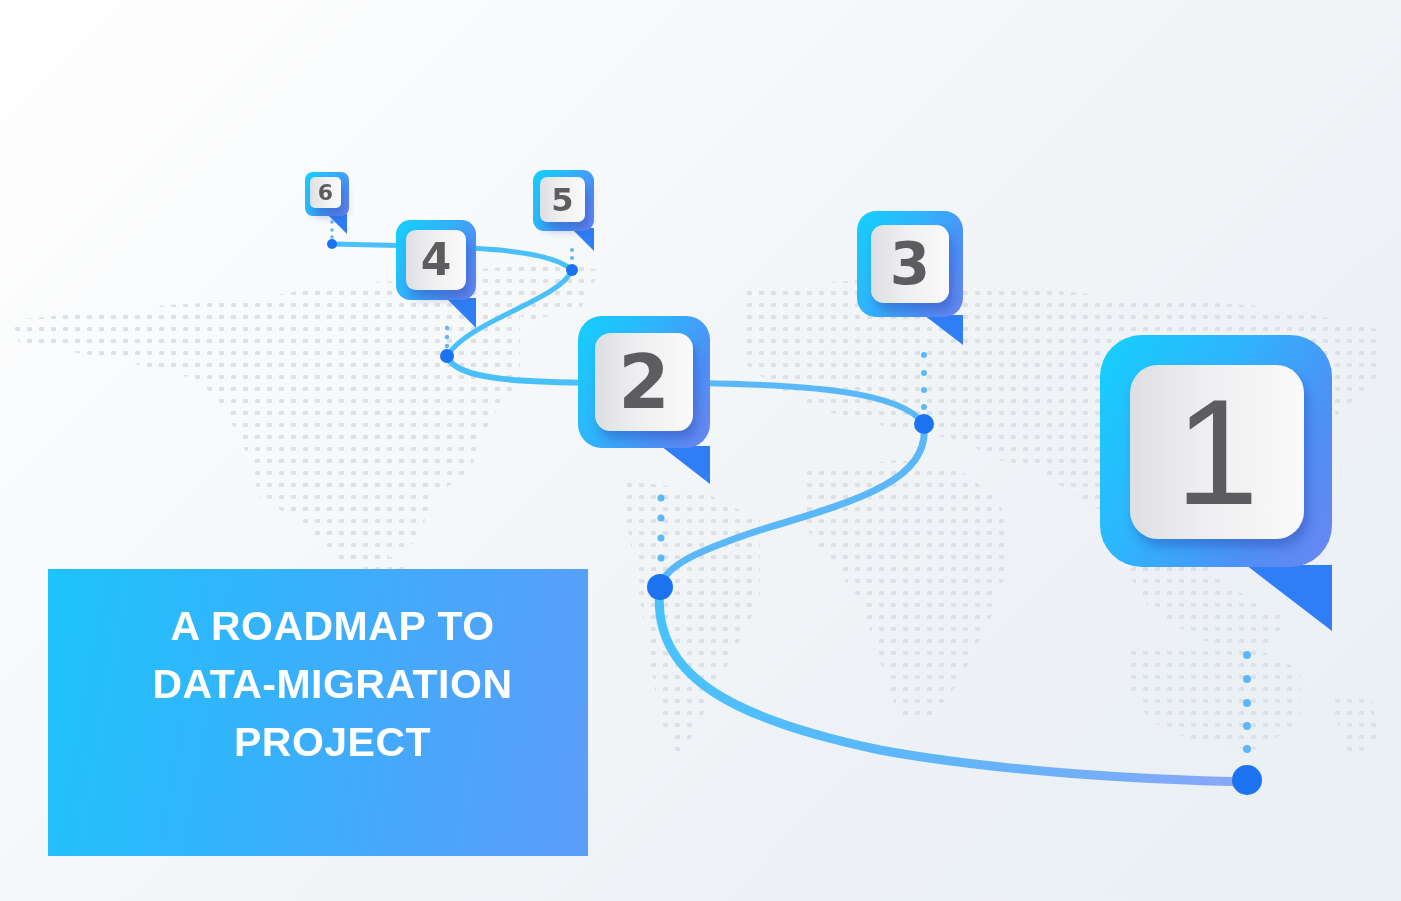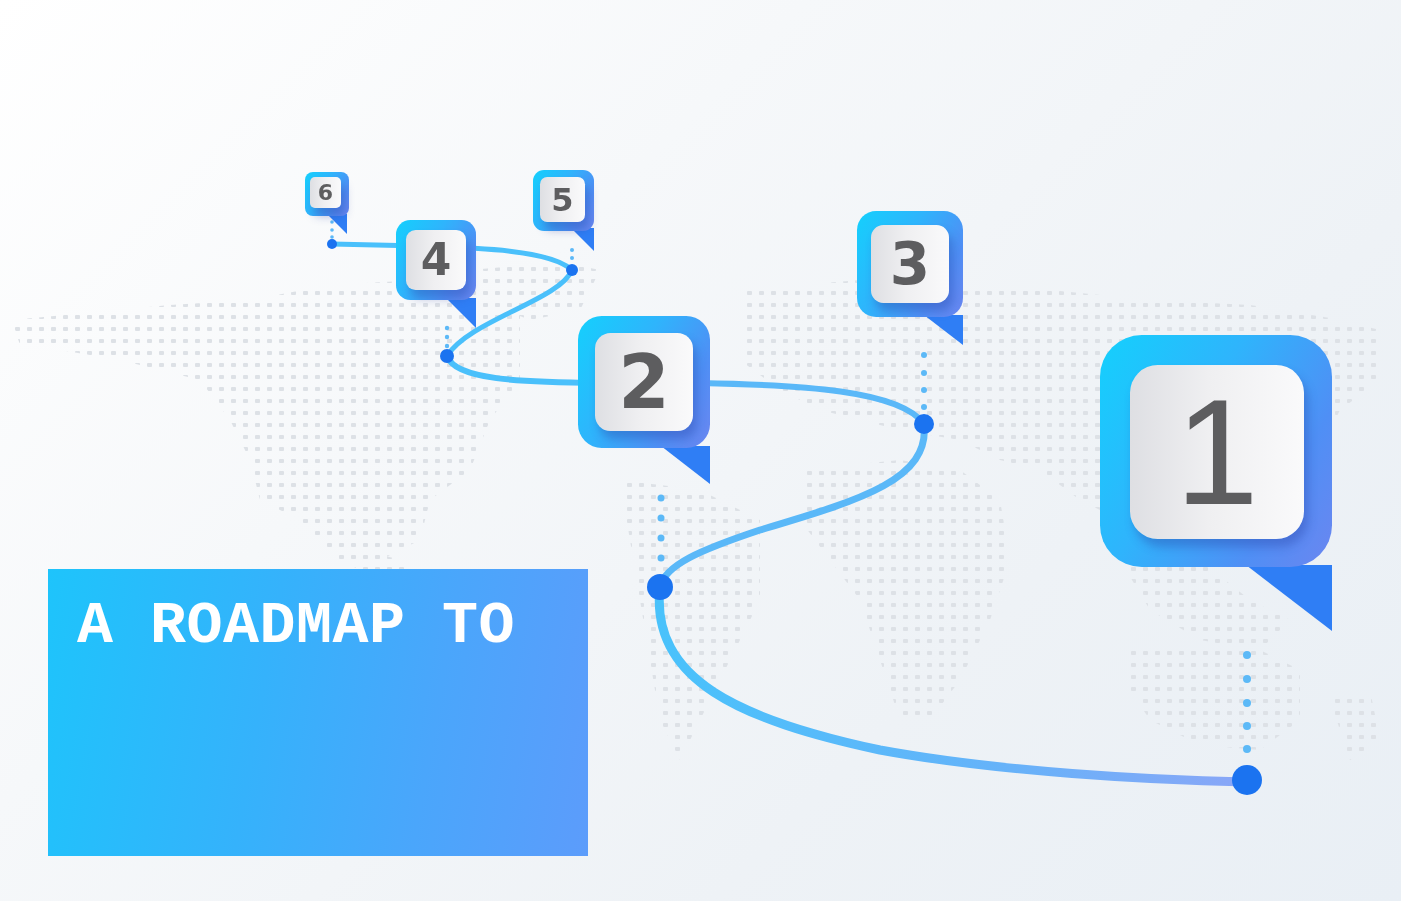--- a/index.html
+++ b/index.html
@@ -14,26 +14,27 @@
     .title-box {
       position: absolute;
       left: 48px; top: 569px;
       width: 540px; height: 287px;
       background: linear-gradient(100deg, #1ec4fb 0%, #35b2fb 40%, #4aa6fb 70%, #5c9cfb 100%);
       padding: 28px 0 0 29px;
     }
     .title-line {
       display: block;
       color: #ffffff;
-      font-family: Liberation Mono, monospace;
+      font-family: Liberation Sans, sans-serif;
       font-weight: 700;
-      font-size: 60px;
+      font-size: 41px;
       line-height: 58px;
       letter-spacing: 0.5px;
       white-space: nowrap;
+      text-align: center;
     }
 
     .pin { position: absolute; }
     .pin .outer {
       position: absolute; left: 0; top: 0;
       border-radius: 18%;
       background: linear-gradient(120deg, #14d0fd 0%, #2fb4fc 40%, #4f8ff5 75%, #6b86f0 100%);
     }
     .pin .tail {
       position: absolute;
@@ -185,15 +186,17 @@
   <div class="pin" style="left:1100px;top:335px;width:232px;height:232px;">
     <div class="tail" style="left:146px;top:230px;border-width:0 86px 66px 0;border-color:transparent #2f7ef5 transparent transparent;"></div>
     <div class="outer" style="width:232px;height:232px;"></div>
     <div class="card" style="left:30px;top:30px;width:174px;height:174px;">
       <span class="digit" style="font-size:150px;font-family:'Liberation Sans',sans-serif;font-weight:400;">1</span>
     </div>
   </div>
 
   <div class="title-box">
     <span class="title-line">A ROADMAP TO</span>
+    <span class="title-line">DATA-MIGRATION</span>
+    <span class="title-line">PROJECT</span>
   </div>
 
 </div>
 
 </body></html>

